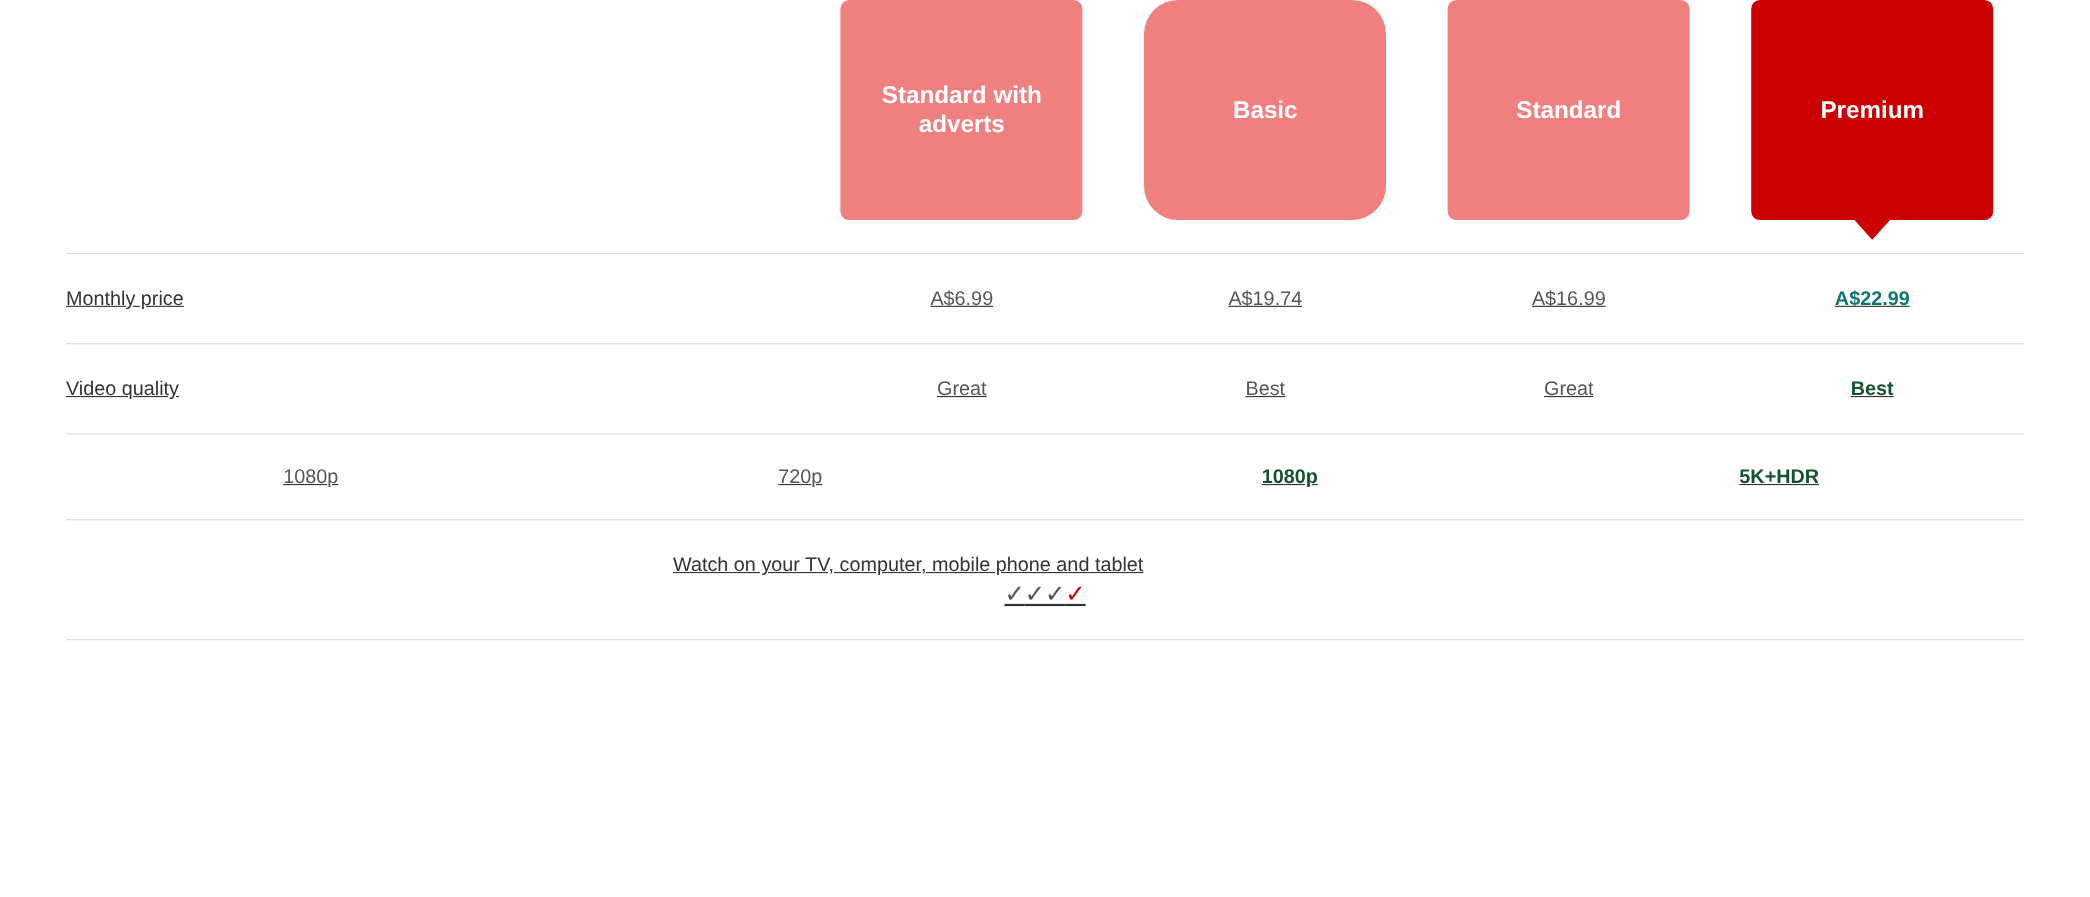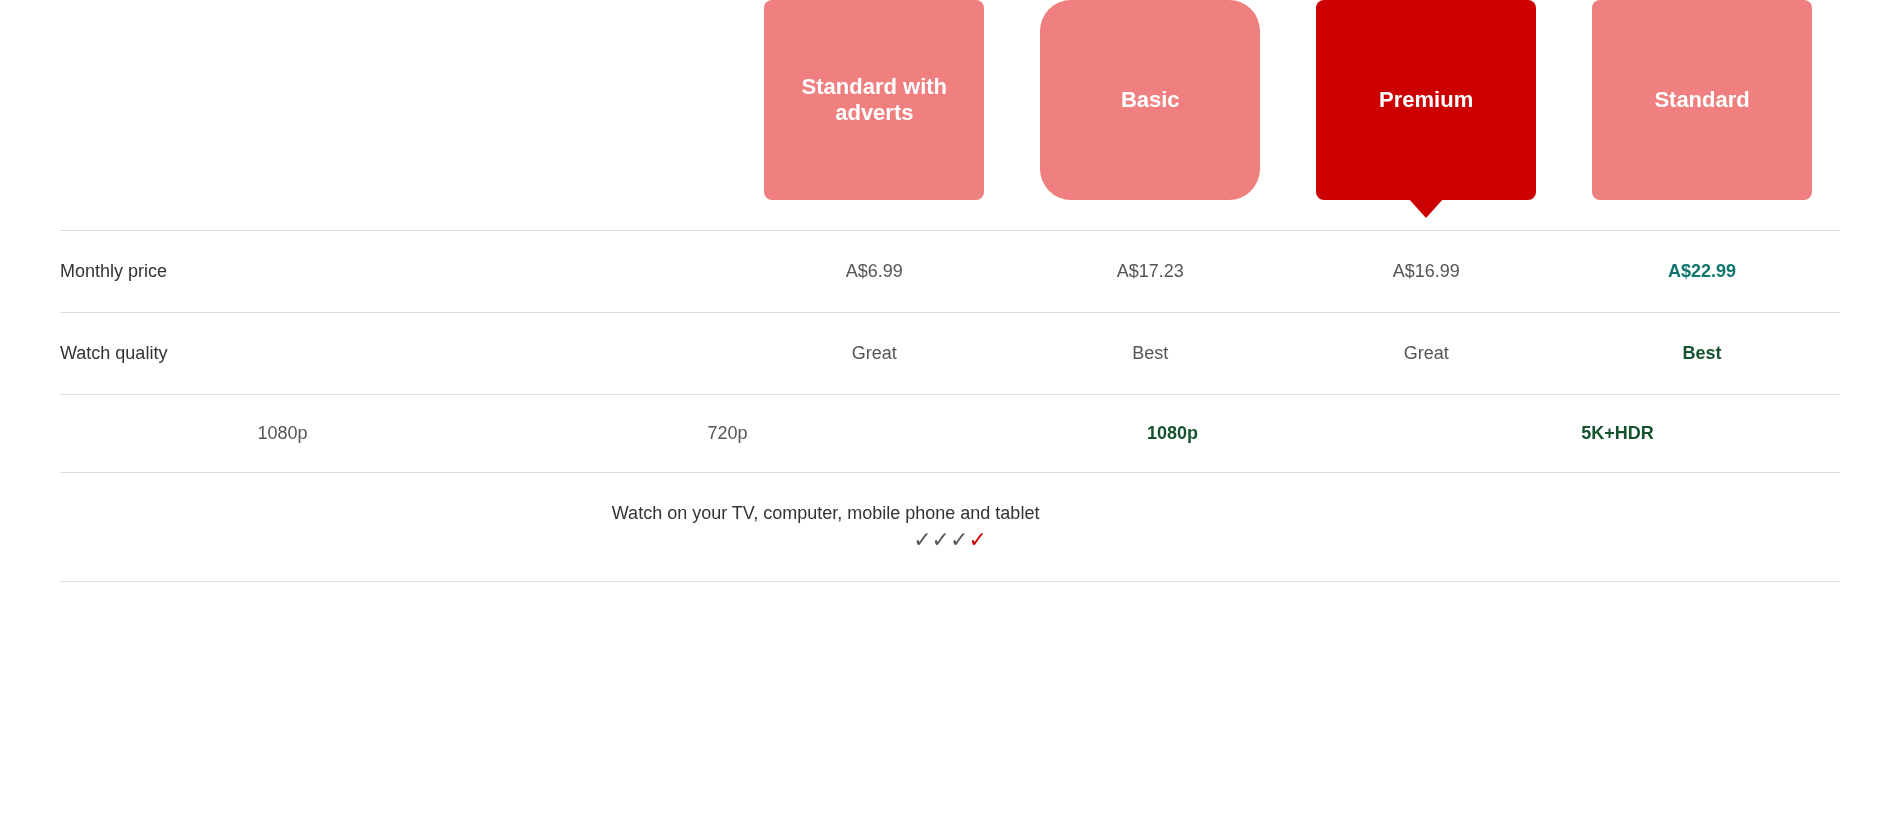--- a/index.html
+++ b/index.html
@@ -101,20 +101,21 @@
     
     .data-rows {
       margin-top: 30px;
     }
 
     .data-row {
       display: flex;
       align-items: center;
       border-top: 1px solid #ddd;
       padding: 28px 0;
+      text-decoration: underline;
     }
 
     .data-row:last-child {
       border-bottom: 1px solid #ddd;
       flex-direction: column;
     }
 
     .row-label {
       width: 38%;
       flex-shrink: 0;
@@ -172,41 +173,41 @@
     <div class="label-col"></div>
     <div class="plan-cols" id="plan-headers">
 
     <div class="plan-header">
           <div class="plan-header-box standard-adverts">Standard with adverts</div>
         </div>
         <div class="plan-header">
           <div class="plan-header-box basic">Basic</div>
         </div>
         <div class="plan-header">
+          <div class="plan-header-box standard">Standard</div>
+        </div>
+        <div class="plan-header">
           <div class="plan-header-box premium">Premium</div>
-        </div>
-        <div class="plan-header">
-          <div class="plan-header-box standard">Standard</div>
         </div>
       </div>
   </div>
 
   <div class="data-rows" id="data-rows">
 
   <div class="data-row">
         <div class="row-label">Monthly price</div>
         <div class="row-values">
           <div class="row-value price-value">A$6.99</div>
-          <div class="row-value price-value">A$17.23</div>
+          <div class="row-value price-value">A$19.74</div>
           <div class="row-value price-value">A$16.99</div>
           <div class="row-value price-value premium-price premium-value">A$22.99</div>
         </div>
       </div>
       <div class="data-row">
-        <div class="row-label">Watch quality</div>
+        <div class="row-label">Video quality</div>
         <div class="row-values">
           <div class="row-value">Great</div>
           <div class="row-value">Best</div>
           <div class="row-value">Great</div>
           <div class="row-value premium-value">Best</div>
         </div>
       </div>
       <div class="data-row">
         <div class="row-values">
           <div class="row-value">1080p</div>

